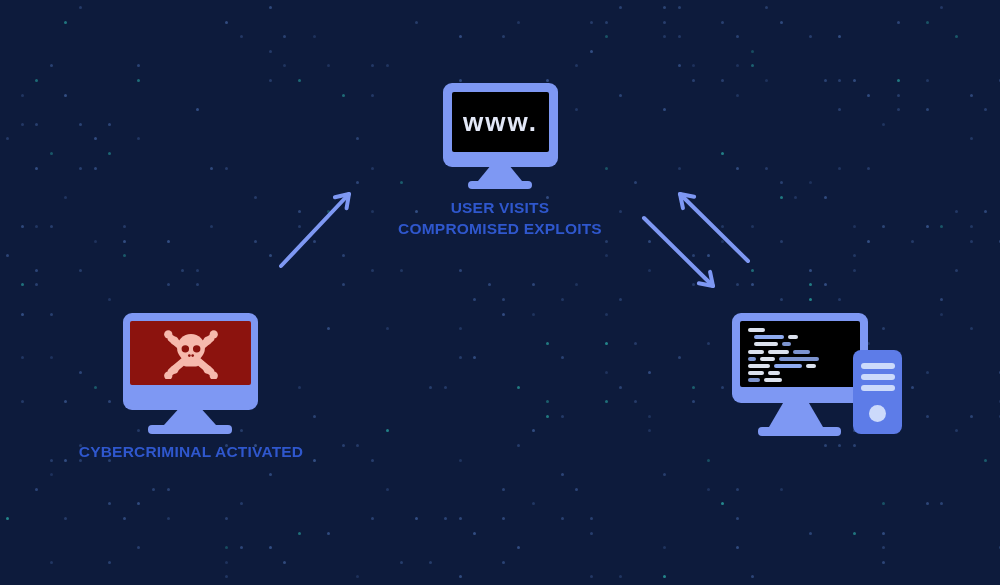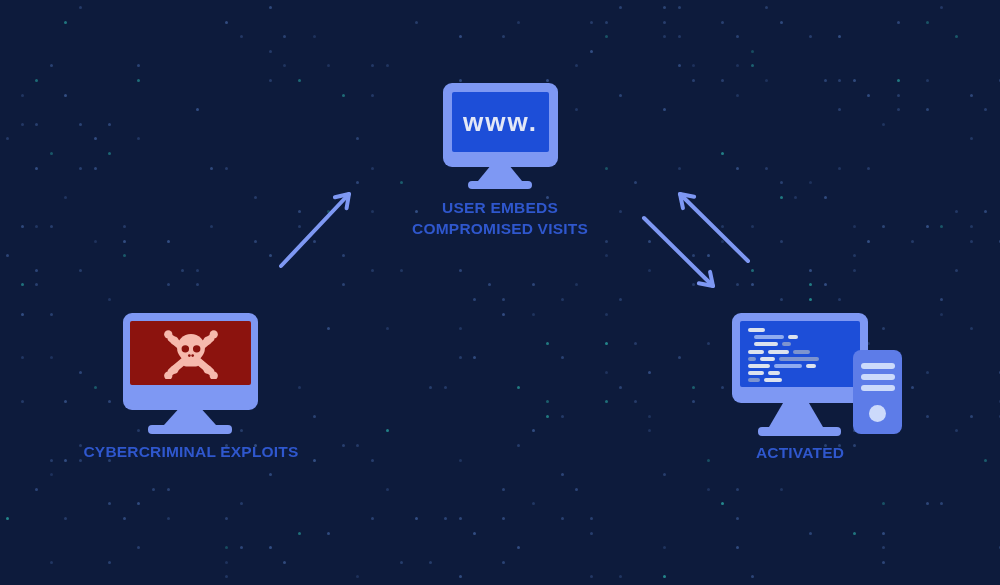--- a/index.html
+++ b/index.html
@@ -3,21 +3,21 @@
 <meta charset="utf-8">
 <style>
   html,body{margin:0;padding:0;}
   body{font-family:"Liberation Sans",sans-serif;background:#0d1b3c;}
   .stage{position:relative;width:1000px;height:585px;background:#0d1b3c;overflow:hidden;}
   #dots{position:absolute;inset:0;z-index:0;}
   .dot{position:absolute;width:3px;height:3px;border-radius:50%;}
 
   
   .monitor{position:absolute;background:#7e98f3;border-radius:9px;z-index:2;}
-  .screen{position:absolute;background:#1d4ed8;border-radius:2px;overflow:hidden;}
+  .screen{position:absolute;background:#000000;border-radius:2px;overflow:hidden;}
   .neck{position:absolute;background:#7e98f3;clip-path:polygon(26% 0,74% 0,100% 100%,0 100%);z-index:2;}
   .base{position:absolute;background:#7e98f3;border-radius:4px;z-index:2;}
 
   .www-text{position:absolute;inset:0;display:flex;align-items:center;justify-content:center;
     color:#e3e8f7;font-weight:bold;font-size:26px;letter-spacing:2px;}
 
   .screen-red{background:#8c130e;display:flex;align-items:center;justify-content:center;}
 
   
   .code{padding:7px 0 0 8px;}
@@ -422,22 +422,22 @@
 
   <div>
     <div class="monitor" style="left:443px;top:83px;width:115px;height:84px">
       <div class="screen" style="left:9px;top:9px;right:9px;bottom:15px">
         <div class="www-text">www.</div>
       </div>
     </div>
     <div class="neck" style="left:478px;top:167px;width:44px;height:14px"></div>
     <div class="base" style="left:468px;top:181px;width:64px;height:8px"></div>
     <div class="label" style="left:500px;top:197px">
-      <span>USER EMBEDS</span>
-      <span>COMPROMISED VISITS</span>
+      <span>USER VISITS</span>
+      <span>COMPROMISED EXPLOITS</span>
     </div>
   </div>
 
   <div>
     <div class="monitor" style="left:123px;top:313px;width:135px;height:97px">
       <div class="screen screen-red" style="left:7px;top:8px;right:7px;bottom:25px">
         <svg width="62" height="52" viewBox="0 0 60 50">
           <g stroke="#f6b9ad" stroke-width="7" stroke-linecap="round">
             <line x1="11" y1="11" x2="49" y2="43"></line>
             <line x1="49" y1="11" x2="11" y2="43"></line>
@@ -459,21 +459,21 @@
             <circle cx="35.5" cy="21" r="3.6"></circle>
             <circle cx="28.4" cy="27.5" r="1.3"></circle>
             <circle cx="31.6" cy="27.5" r="1.3"></circle>
           </g>
         </svg>
       </div>
     </div>
     <div class="neck" style="left:164px;top:410px;width:52px;height:15px"></div>
     <div class="base" style="left:148px;top:425px;width:84px;height:9px"></div>
     <div class="label" style="left:191px;top:441px">
-      <span>CYBERCRIMINAL EXPLOITS</span>
+      <span>CYBERCRIMINAL ACTIVATED</span>
     </div>
   </div>
 
   <div>
     <div class="monitor" style="left:732px;top:313px;width:136px;height:90px">
       <div class="screen" style="left:8px;top:8px;right:8px;bottom:16px">
         <div class="code" id="code-screen">
             <div class="crow" style="padding-left: 0px;"><span class="cseg c-w" style="width: 17px;"></span></div>
             <div class="crow" style="padding-left: 6px;"><span class="cseg c-b2" style="width: 30px;"></span><span class="cseg c-w" style="width: 10px;"></span></div>
             <div class="crow" style="padding-left: 6px;"><span class="cseg c-w" style="width: 24px;"></span><span class="cseg c-b" style="width: 9px;"></span></div>
@@ -487,16 +487,15 @@
     </div>
     <div class="neck" style="left:769px;top:403px;width:54px;height:24px"></div>
     <div class="base" style="left:758px;top:427px;width:83px;height:9px"></div>
     <div class="tower">
       <div class="tbar" style="top:13px"></div>
       <div class="tbar" style="top:24px"></div>
       <div class="tbar" style="top:35px"></div>
       <div class="tcircle"></div>
     </div>
     <div class="label" style="left:800px;top:442px">
-      <span>ACTIVATED</span>
     </div>
   </div>
 </div>
 
 </body></html>

